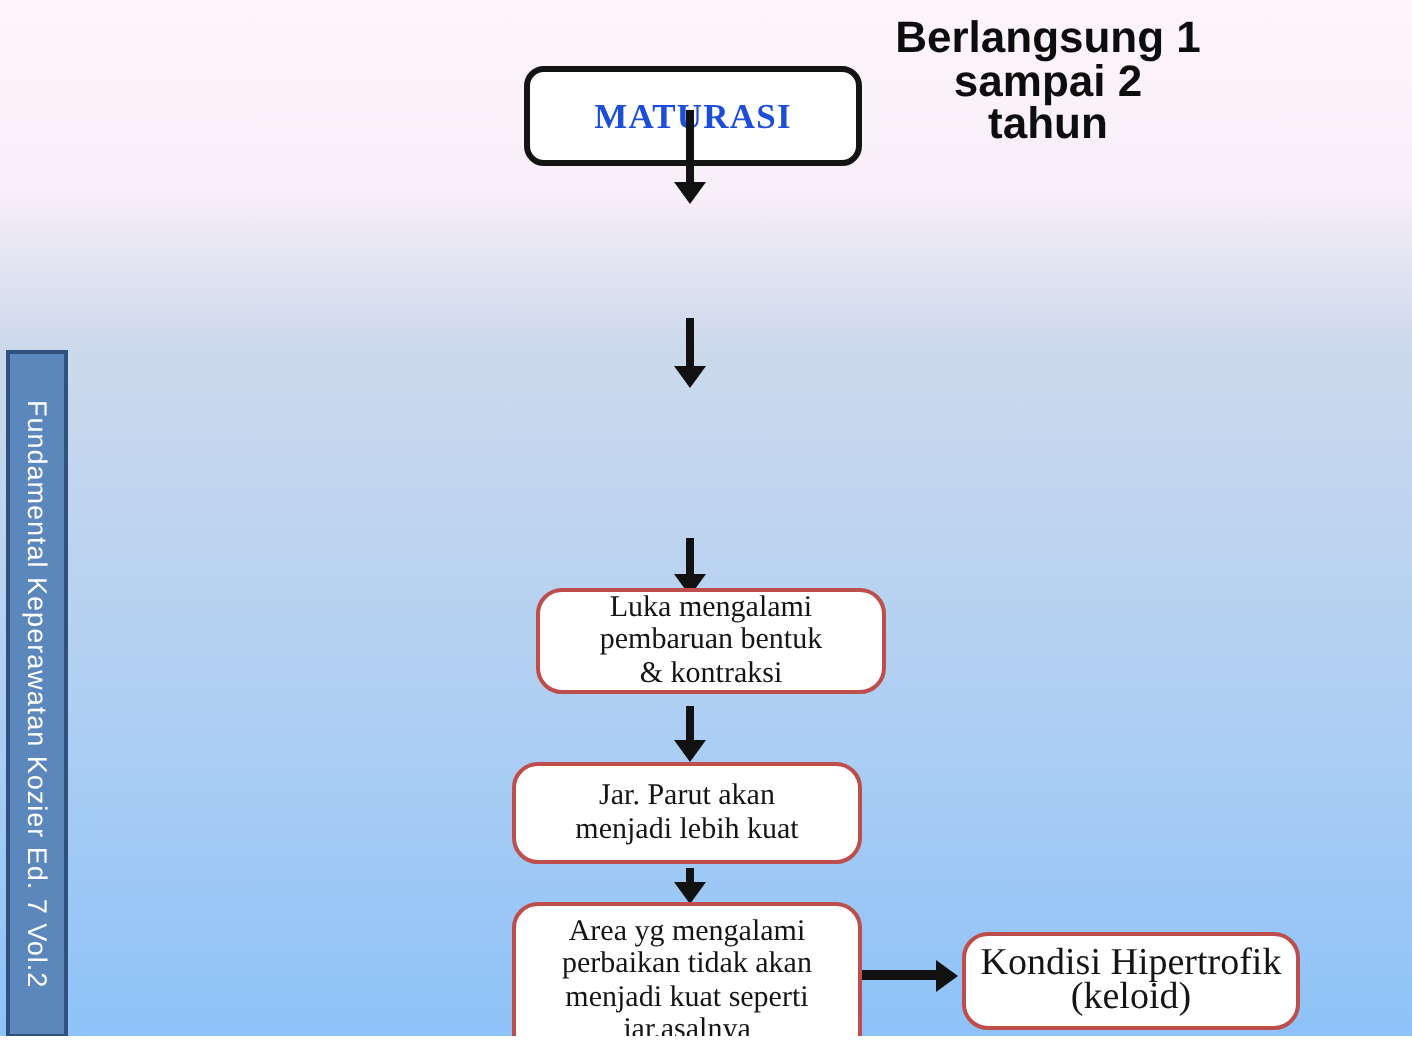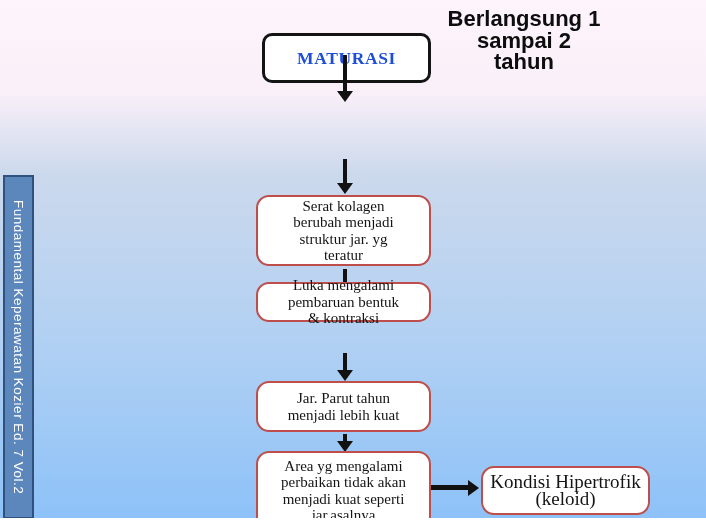--- a/index.html
+++ b/index.html
@@ -49,21 +49,21 @@
     border:3px solid #141414;border-radius:10px;
     font-size:17.5px;font-weight:bold;letter-spacing:0.6px;color:#1d4ed8;margin-top:30px;
   }
   .step{
     left:256px;width:175px;
     border:2.5px solid #bd4e4b;border-radius:13px;
     font-size:15px;line-height:16.5px;
   }
   .step-1{top:103px;height:54px;}
   .step-2{top:195px;height:71px;}
-  .step-3{top:282px;height:40px;}
+  .step-3{top:294px;height:53px;margin-left:12px;}
   .step-4{top:381px;height:51px;}
   .step-5{top:451px;height:79px;font-family:Liberation Serif, serif;}
   .branch-box{
     left:481px;top:466px;width:169px;height:49px;
     border:2.5px solid #bd4e4b;border-radius:13px;
     font-size:19px;line-height:16.5px;background:#ffffff;
   }
   
   .arrow-down{
     position:absolute;width:4px;background:#111111;left:343px;
@@ -104,34 +104,30 @@
   </div>
 
   <div class="duration-label">Berlangsung 1
 sampai 2 tahun</div>
 
   <div class="arrow-down a1"></div>
 
 
   <div class="arrow-down a2"></div>
 
-  <div class="box step step-2">Serat kolagen
-berubah menjadi
-struktur jar. yg
-teratur</div>
 
   <div class="arrow-down a3"></div>
 
   <div class="box step step-3">Luka mengalami
 pembaruan bentuk
 &amp; kontraksi</div>
 
   <div class="arrow-down a4"></div>
 
-  <div class="box step step-4">Jar. Parut tahun
+  <div class="box step step-4">Jar. Parut akan
 menjadi lebih kuat</div>
 
   <div class="arrow-down a5"></div>
 
   <div class="box step step-5">Area yg mengalami
 perbaikan tidak akan
 menjadi kuat seperti
 jar.asalnya</div>
 
   <div class="arrow-right"></div>

